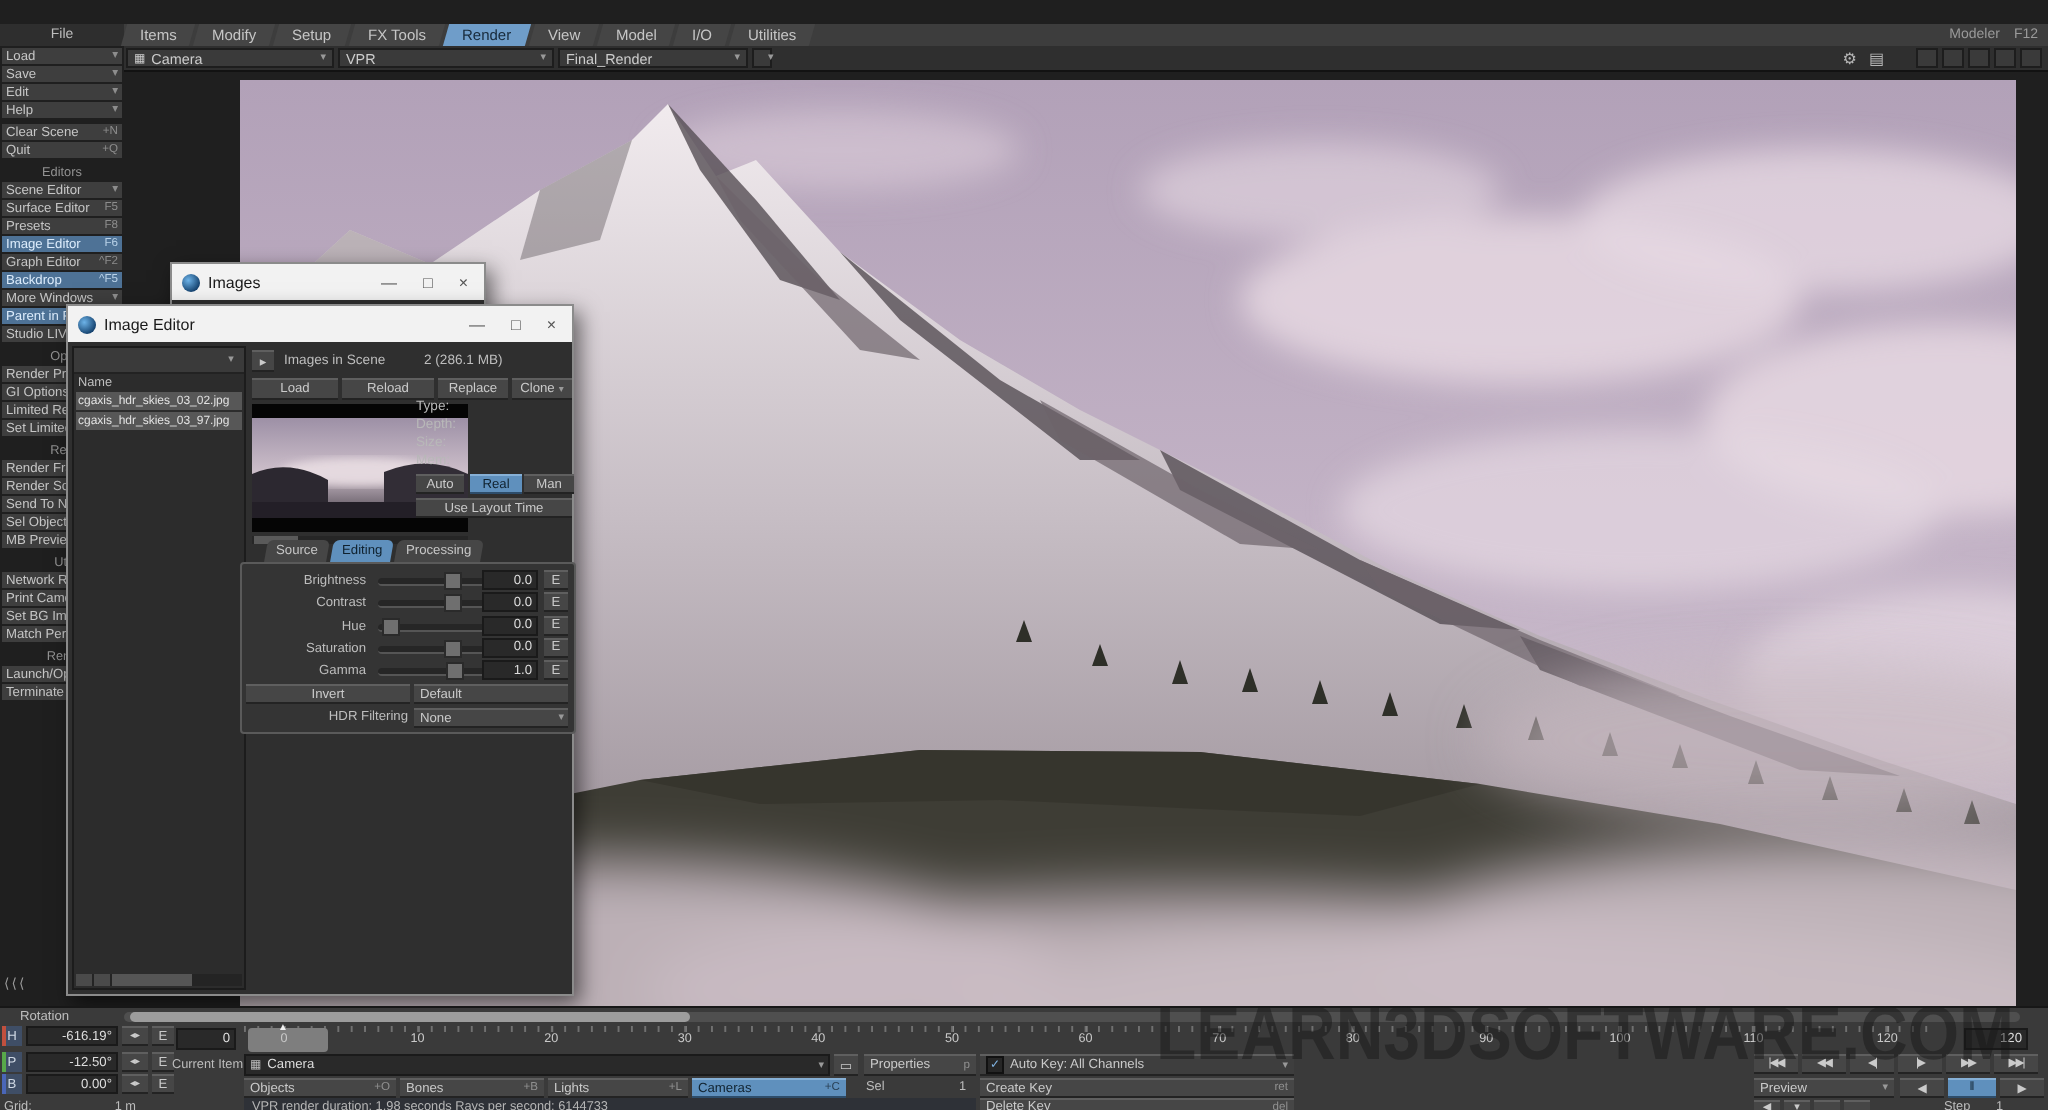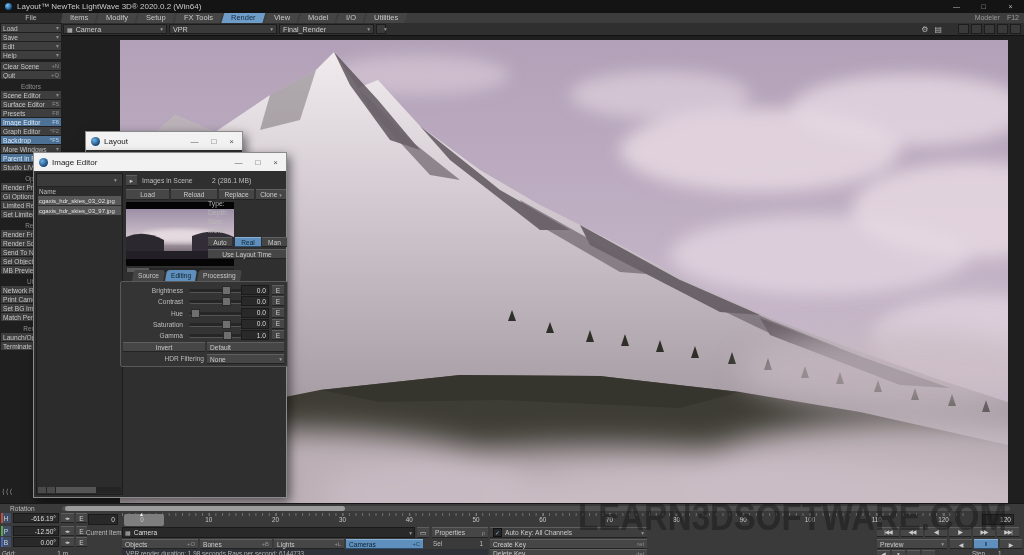--- a/index.html
+++ b/index.html
@@ -60,29 +60,20 @@
 .checkbox{width:7px;height:7px;background:#262626;border:1px solid #111;display:flex;align-items:center;justify-content:center;font-size:6px;color:#7fb2e0;font-weight:bold}
 
 .watermark{position:absolute;left:578px;top:498px;width:430px;font-size:33px;font-weight:bold;color:rgba(22,22,22,.48);white-space:nowrap;z-index:40;pointer-events:none;transform:scaleY(1.15);letter-spacing:0px}
 .grip{position:absolute;left:2px;top:488px;font-size:7px;color:#9a9a9a;letter-spacing:1px;z-index:3}
 </style>
 </head>
 <body>
 
 <div class="screen">
 
-  <div class="titlebar">
-    <span class="tb-icon"></span>
-    <span>Layout™ NewTek LightWave 3D® 2020.0.2 (Win64)</span>
-    <span class="win-btns">
-      <span class="win-btn">—</span>
-      <span class="win-btn">□</span>
-      <span class="win-btn">×</span>
-    </span>
-  </div>
 
   <div class="file-tab">File</div>
   <div class="menubar">
     <span id="mb-tabs" style="display:flex">
         <span class="mtab">
           <span>Items</span>
         </span>
         <span class="mtab">
           <span>Modify</span>
         </span>
@@ -338,21 +329,21 @@
         <ellipse cx="480" cy="455" rx="280" ry="50" opacity=".85"></ellipse>
         <ellipse cx="800" cy="440" rx="240" ry="60" opacity=".9"></ellipse>
         <ellipse cx="650" cy="472" rx="300" ry="55" opacity=".9"></ellipse>
       </g>
     </svg>
   </div>
 
   <div class="fwin" style="left:85px;top:131px;width:158px;height:60px;z-index:5">
     <div class="fwin-tb">
       <span class="fwin-ico"></span>
-      <span>Layout</span>
+      <span>Images</span>
       <span class="fwin-btns">
         <span>—</span>
         <span>□</span>
         <span>×</span>
       </span>
     </div>
   </div>
 
   <div class="fwin" style="left:33px;top:152px;width:254px;height:346px;z-index:6">
     <div class="fwin-tb">

